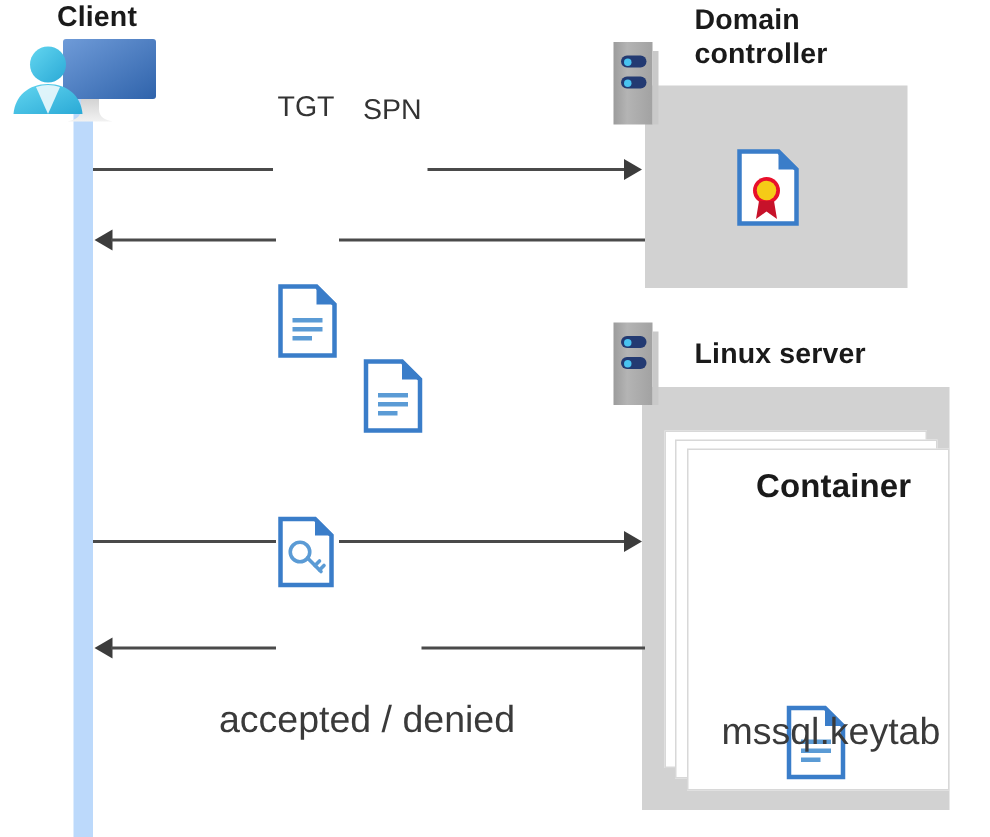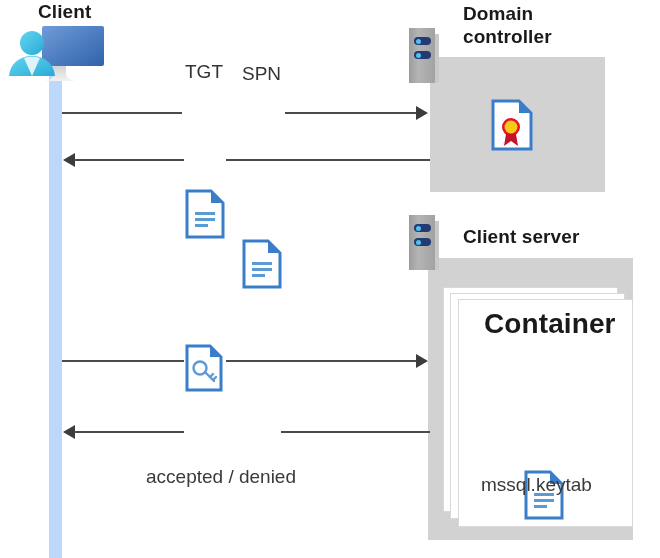--- a/index.html
+++ b/index.html
@@ -10,21 +10,21 @@
   }
   .canvas{position:absolute;left:0;top:0;width:660px;height:558px;}
   .abs{position:absolute;}
 
   
   .title-bold{
     font-weight:bold;font-size:19px;color:#1a1a1a;letter-spacing:.1px;
     line-height:23px;
   }
   .lbl{font-size:19px;color:#333;line-height:22px;}
-  .caption{font-size:19px;color:#3a3a3a;}
+  .caption{font-size:25px;color:#3a3a3a;}
 
   
   .lifeline{
     left:49px;top:62px;width:13px;height:496px;
     background:#bcd9fb;
   }
 
   
   .srv-box{background:#d2d2d2;}
   #dc-box{left:430px;top:57px;width:175px;height:135px;}
@@ -138,27 +138,27 @@
 
   <div class="abs srv-box" id="lx-box"></div>
 
   <div class="abs rack" style="left:409px;top:215px;">
     <div class="body"></div>
     <div class="shadow"></div>
     <div class="led l1"></div>
     <div class="led l2"></div>
   </div>
 
-  <div class="abs title-bold" style="left:463px;top:225px;">Client server</div>
+  <div class="abs title-bold" style="left:463px;top:225px;">Linux server</div>
 
   <div class="abs card" id="card-back"></div>
   <div class="abs card" id="card-mid"></div>
   <div class="abs card" id="card-front"></div>
 
-  <div class="abs title-bold" style="left:484px;top:312px;font-size:28px;">Container</div>
+  <div class="abs title-bold" style="left:504px;top:312px;font-size:22px;">Container</div>
 
 
   <div class="abs doc" style="left:524px;top:418px;width:40px;height:50px;">
     <svg viewBox="0 0 40 50" xmlns="http://www.w3.org/2000/svg">
       <path d="M2 2 h24 l12 12 v34 h-36 z" fill="#ffffff" stroke="#3a7dc9" stroke-width="3"></path>
       <path d="M26 2 l12 12 h-12 z" fill="#3a7dc9"></path>
       <rect x="10" y="23" width="20" height="3" fill="#5b9bd5"></rect>
       <rect x="10" y="29" width="20" height="3" fill="#5b9bd5"></rect>
       <rect x="10" y="35" width="13" height="3" fill="#5b9bd5"></rect>
     </svg>

